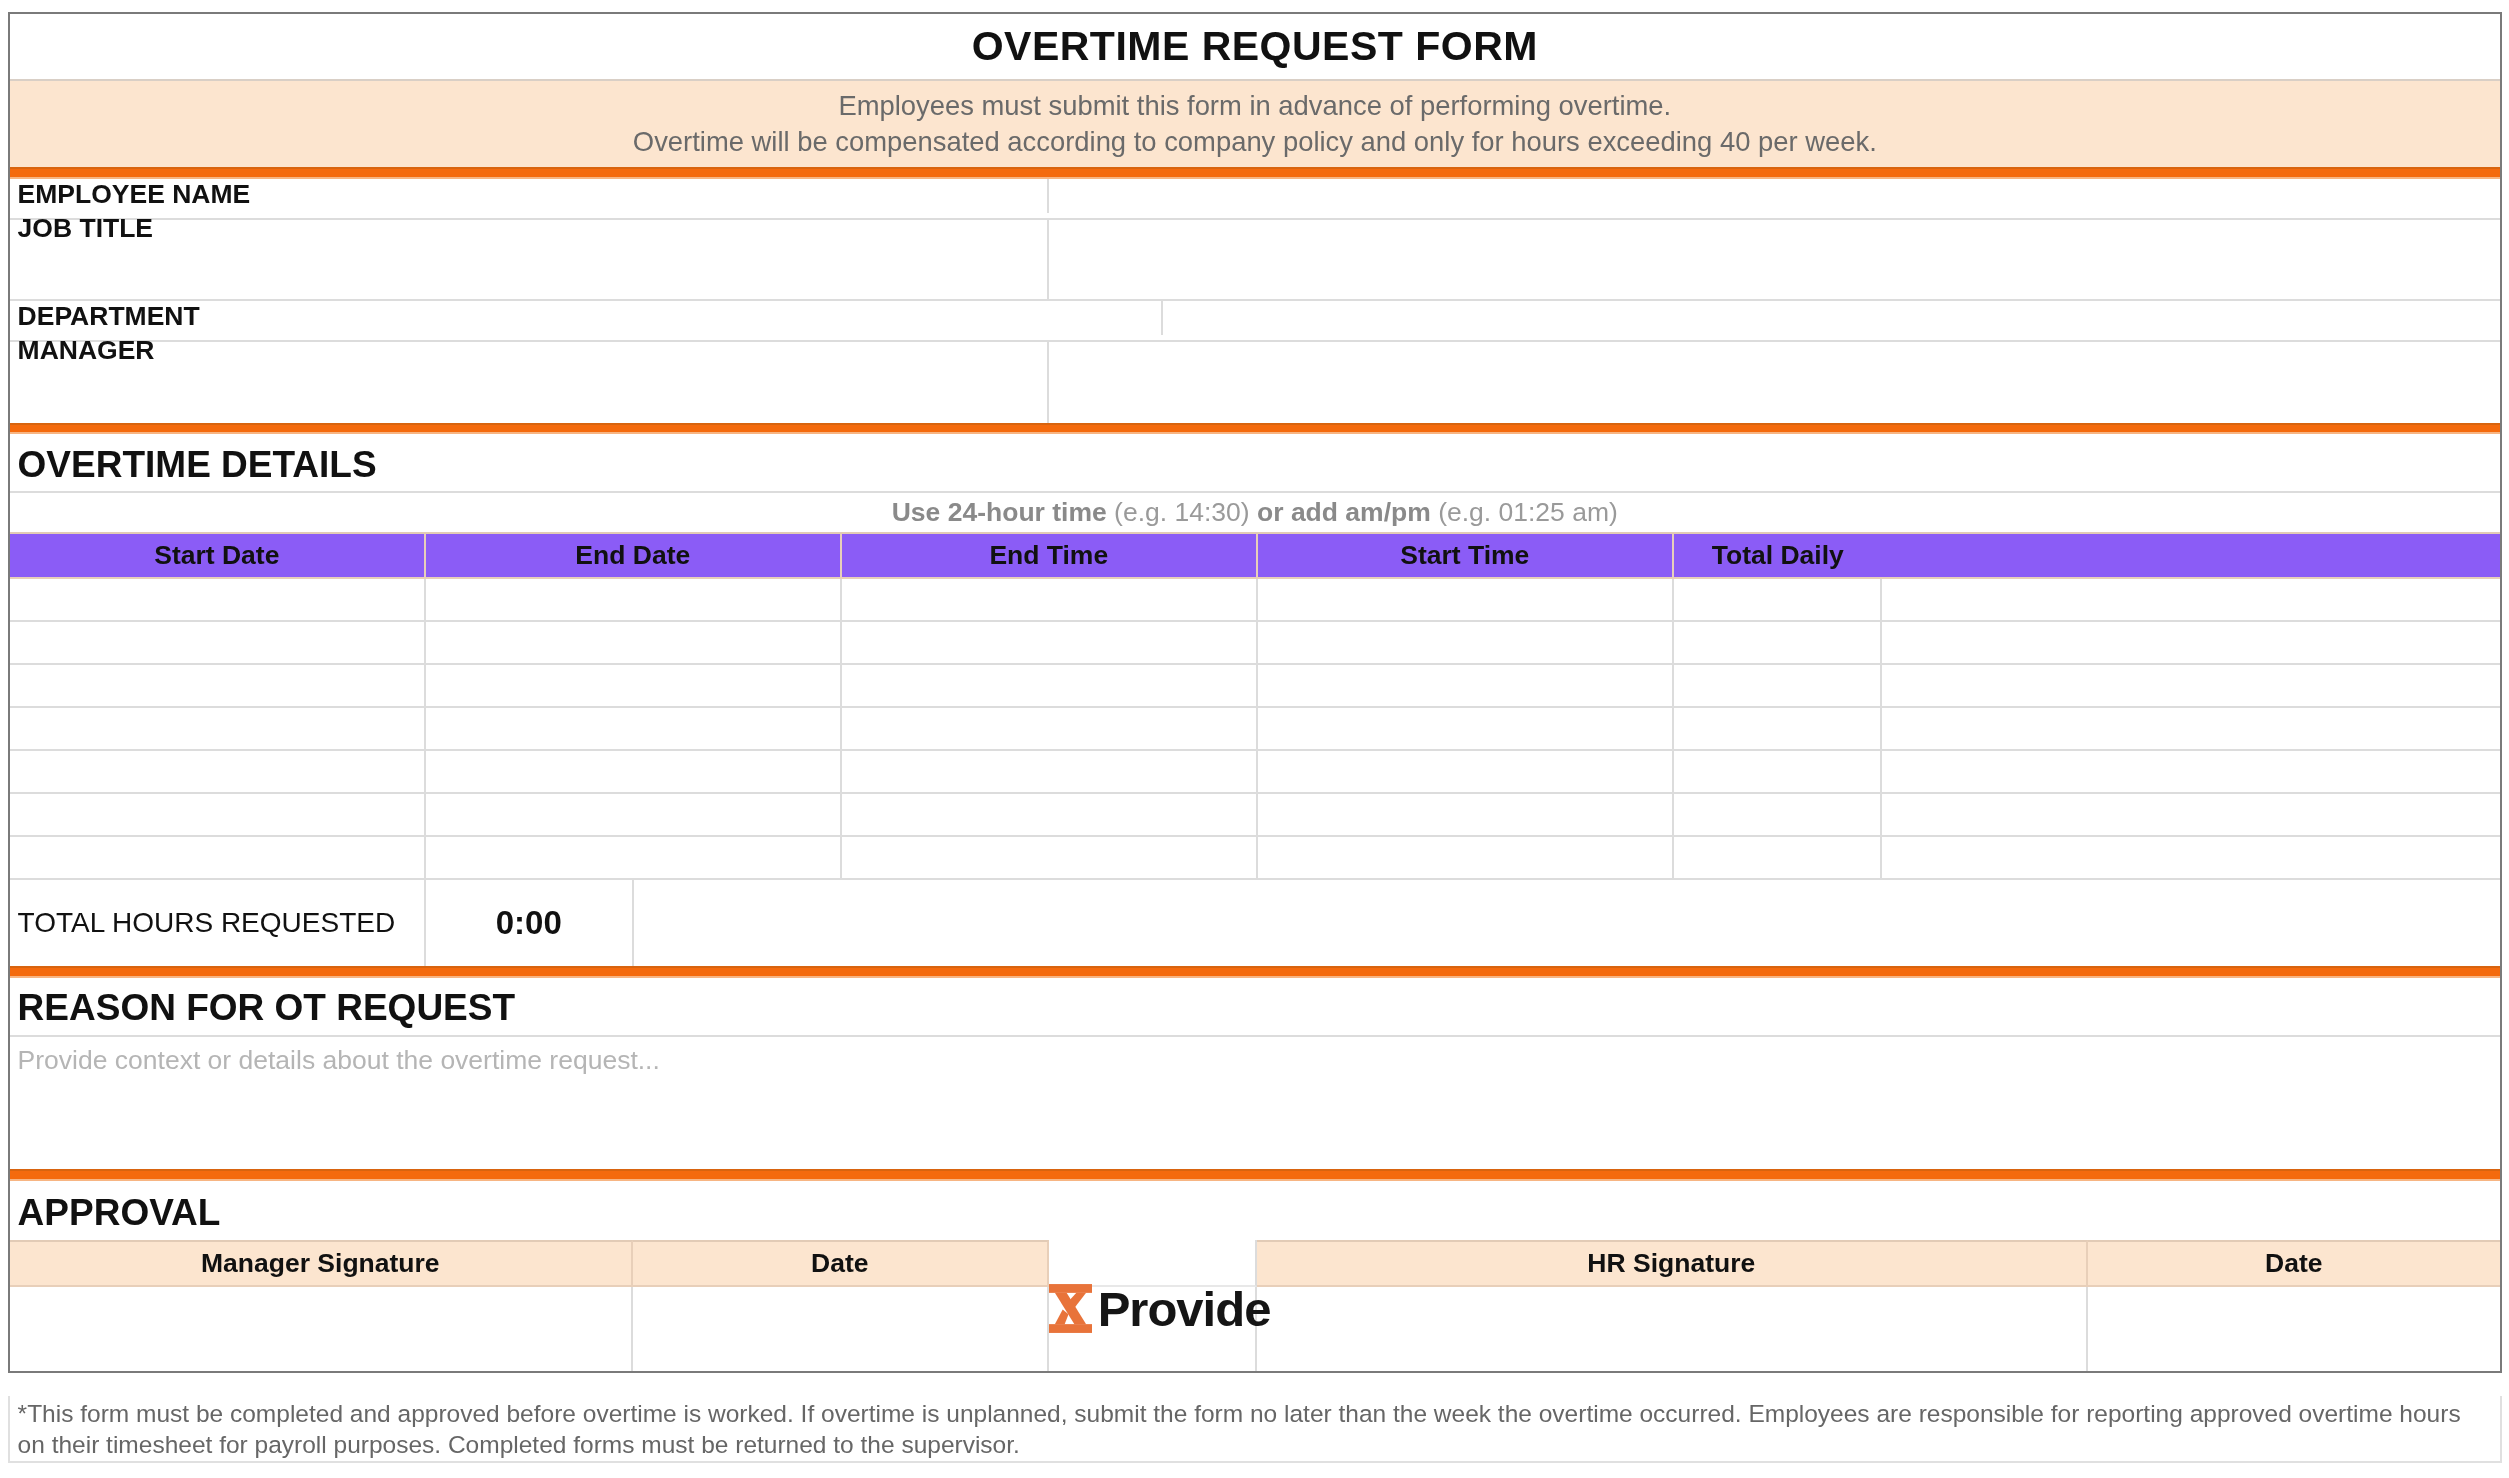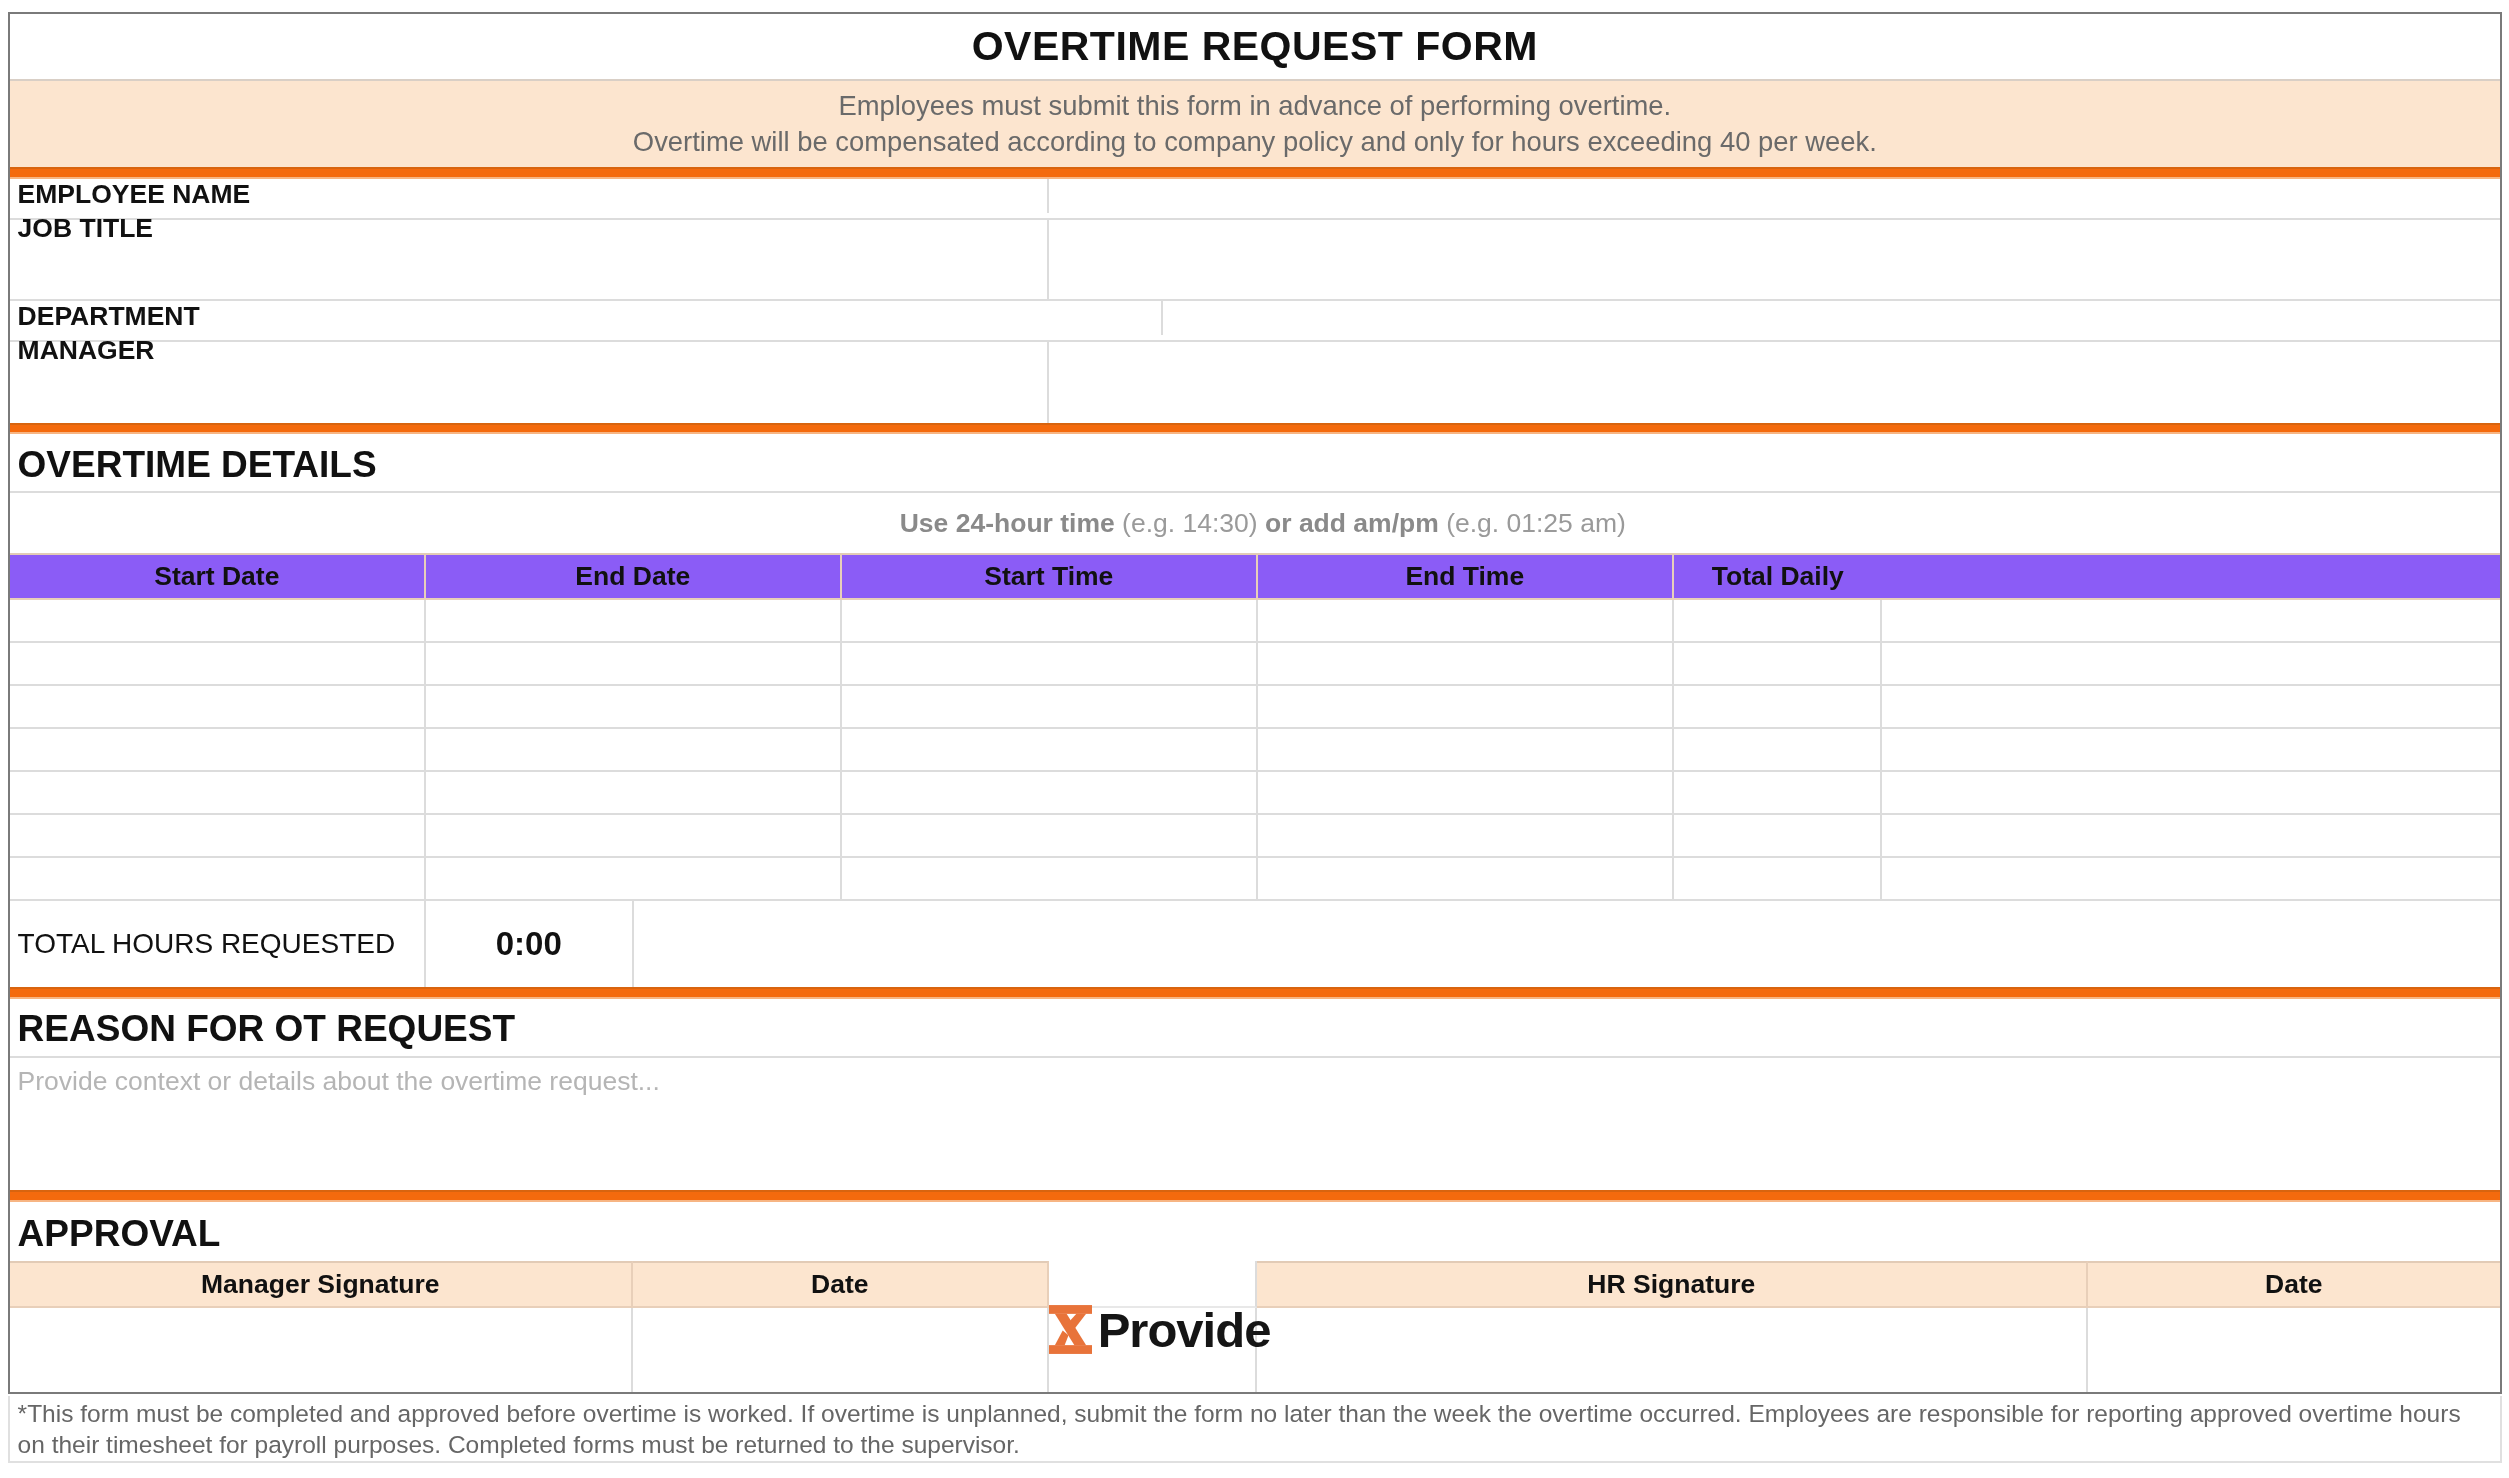--- a/index.html
+++ b/index.html
@@ -11,21 +11,21 @@
   .cell:last-child { border-right: none; }
   .hline { border-bottom: 2px solid #dcdcdc; }
   .title-row { height: 67px; align-items: center; justify-content: center; border-bottom: 2px solid #d9cfc6; }
   .title { font-size: 41px; font-weight: bold; letter-spacing: 0.5px; color: #111; }
   .banner { height: 86px; background: #fce5cf; flex-direction: column; align-items: center; justify-content: center; color: #6a6a6a; font-size: 27.4px; line-height: 36px; }
   .orange { height: 11.8px; background: #f46a0d; border-top: 2px solid #d8640f; border-bottom: 2px solid #f7b583; }
   .label-row { height: 41px; flex-direction: column; }
   .label-row .cell { display: flex; align-items: flex-end; padding: 0 0 3.9px 7.8px; font-size: 26.5px; font-weight: bold; }
   .value-row { height: 81px; }
   .section-head { height: 59px; align-items: flex-end; padding: 0 0 5.9px 7.8px; font-size: 37px; font-weight: bold; }
-  .hint-row { height: 60px; align-items: center; justify-content: center; font-size: 26.5px; color: #9a9a9a; margin-left: 8px; }
+  .hint-row { height: 39px; align-items: center; justify-content: center; font-size: 26.5px; color: #9a9a9a; }
   .hint-row b { color: #8a8a8a; }
   .thead { height: 47px; background: #8b5cf6; border-top: 2px solid #e2cbb6; border-bottom: 2px solid #e8cfb9; }
   .thead .cell { display: flex; align-items: center; justify-content: center; font-size: 26.5px; font-weight: bold; border-right: 2px solid #e8cfb9; }
   .thead .cell:last-child { border-right: none; }
   .trow { height: 43px; }
   .total-row { height: 86px; }
   .total-row .cell { display: flex; align-items: center; }
   .total-label { padding-left: 7.8px; font-size: 28px; color: #111; }
   .total-value { justify-content: center; font-size: 33px; font-weight: bold; }
   .reason-area { height: 132px; padding: 7.8px 7.8px; font-size: 26.5px; color: #b5b5b5; }
@@ -78,22 +78,22 @@
   <div class="row hint-row">
     <b>Use 24-hour time</b>
     <span style="white-space:pre"> (e.g. 14:30) </span>
     <b>or add am/pm</b>
     <span style="white-space:pre"> (e.g. 01:25 am)</span>
   </div>
 
   <div class="row thead">
     <div class="cell" style="width:416px">Start Date</div>
     <div class="cell" style="width:416px">End Date</div>
+    <div class="cell" style="width:416px">End Time</div>
     <div class="cell" style="width:416px">Start Time</div>
-    <div class="cell" style="width:416px">End Time</div>
     <div class="cell" style="width:208px">Total Daily</div>
   </div>
 
   <div id="ot-rows">
     <div class="row trow hline">
       <div class="cell" style="width:416px"></div>
       <div class="cell" style="width:416px"></div>
       <div class="cell" style="width:416px"></div>
       <div class="cell" style="width:416px"></div>
       <div class="cell" style="width:208px"></div>

